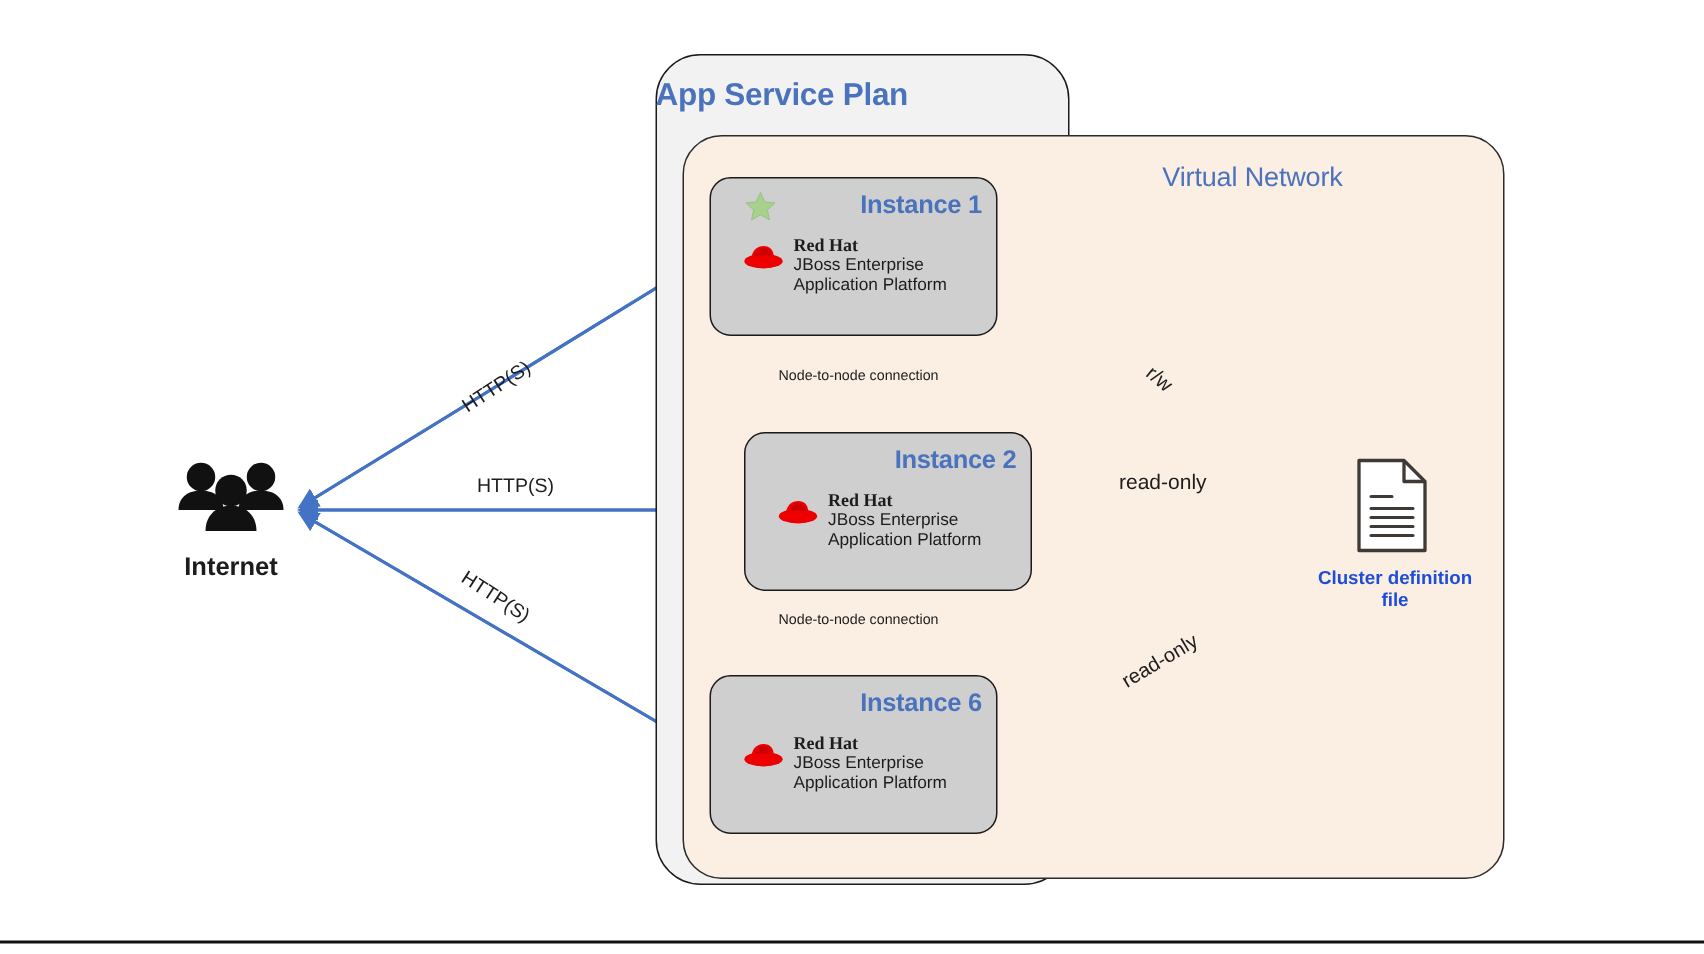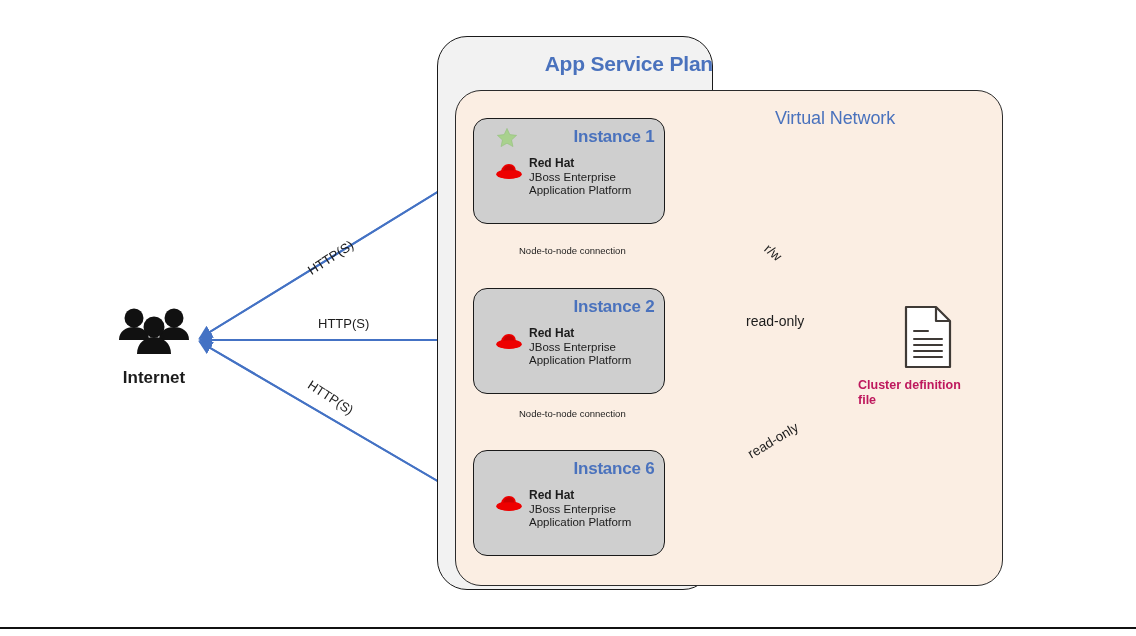--- a/index.html
+++ b/index.html
@@ -36,21 +36,21 @@
     width: 548px; height: 496px;
     background: #fbeee3;
     border: 1.6px solid #2b2b2b;
     border-radius: 26px;
     box-sizing: border-box;
   }
   .asp-title {
     position: absolute;
     left: 437px; top: 52px;
     width: 276px;
-    text-align: right;
+    text-align: left;
     font-size: 21px;
     font-weight: bold;
     color: #4a72bd;
     letter-spacing: -0.2px;
   }
   .vnet-title {
     position: absolute;
     left: 700px; top: 108px;
     width: 270px;
     text-align: center;
@@ -64,21 +64,21 @@
     position: absolute;
     left: 473px;
     width: 192px;
     height: 106px;
     background: #cfcfcf;
     border: 1.6px solid #1a1a1a;
     border-radius: 14px;
     box-sizing: border-box;
   }
   .inst1 { top: 118px; }
-  .inst2 { top: 288px; }
+  .inst2 { top: 288px; margin-left: 23px; }
   .inst3 { top: 450px; }
 
   .inst-head {
     position: absolute;
     left: 0; top: 8px;
     width: 192px;
     text-align: center;
     font-size: 17px;
     font-weight: bold;
     color: #4a72bd;
@@ -106,20 +106,21 @@
   .rh-text {
     font-size: 11.5px;
     line-height: 13.5px;
     color: #1c1c1c;
     white-space: nowrap;
   }
   .rh-text .rh-brand {
     font-weight: bold;
     font-size: 12px;
     display: block;
+    font-family: Liberation Serif, serif;
   }
   
   .internet-icon {
     position: absolute;
     left: 115px; top: 306px;
     width: 78px; height: 52px;
   }
   .internet-label {
     position: absolute;
     left: 96px; top: 368px;
@@ -132,25 +133,25 @@
   
   .file-icon {
     position: absolute;
     left: 903px; top: 305px;
     width: 50px; height: 64px;
   }
   .file-label {
     position: absolute;
     left: 858px; top: 378px;
     width: 144px;
-    text-align: left;
+    text-align: center;
     font-size: 12.5px;
     font-weight: bold;
     line-height: 15px;
-    color: #be185d;
+    color: #1d4ed8;
   }
   
   .edge-label {
     position: absolute;
     font-size: 13px;
     color: #1c1c1c;
     white-space: nowrap;
     transform-origin: center center;
   }
   .lbl-http-top {

